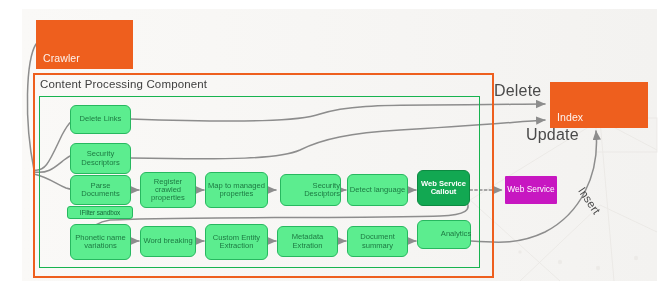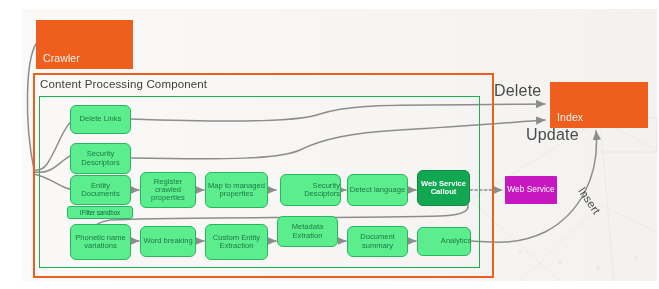--- a/index.html
+++ b/index.html
@@ -130,21 +130,21 @@
 
   <div class="node green" style="left:70px;top:105px;width:61px;height:29px;">
     <span>Delete Links</span>
   </div>
 
   <div class="node green" style="left:70px;top:143px;width:61px;height:31px;">
     <span>Security Descriptors</span>
   </div>
 
   <div class="node green" style="left:70px;top:175px;width:61px;height:30px;">
-    <span>Entity Documents</span>
+    <span>Parse Documents</span>
   </div>
   <div class="node green" style="left:140px;top:172px;width:56px;height:36px;">
     <span>Register crawled properties</span>
   </div>
   <div class="node green" style="left:205px;top:172px;width:63px;height:36px;">
     <span>Map to managed properties</span>
   </div>
   <div class="node green" style="left:280px;top:174px;width:61px;height:32px;text-align:right;">
     <span>Security Desciptors</span>
   </div>
@@ -161,27 +161,27 @@
 
   <div class="node green" style="left:70px;top:224px;width:61px;height:36px;">
     <span>Phonetic name variations</span>
   </div>
   <div class="node green" style="left:140px;top:226px;width:56px;height:31px;">
     <span>Word breaking</span>
   </div>
   <div class="node green" style="left:205px;top:224px;width:63px;height:36px;">
     <span>Custom Entity Extraction</span>
   </div>
-  <div class="node green" style="left:277px;top:216px;width:61px;height:31px;">
+  <div class="node green" style="left:277px;top:226px;width:61px;height:31px;">
     <span>Metadata Extration</span>
   </div>
   <div class="node green" style="left:347px;top:226px;width:61px;height:31px;">
     <span>Document summary</span>
   </div>
-  <div class="node green" style="left:417px;top:227px;width:54px;height:29px;padding-left:24px;">
+  <div class="node green" style="left:417px;top:220px;width:54px;height:29px;padding-left:24px;">
     <span>Analytics</span>
   </div>
 
   <div class="elabel" style="left:494px;top:82px;">Delete</div>
   <div class="elabel" style="left:494px;top:126px;padding-left:32px;">Update</div>
   <div class="elabel rot" style="left:586px;top:185px;">Insert</div>
 
 </div>
 
 </body></html>

